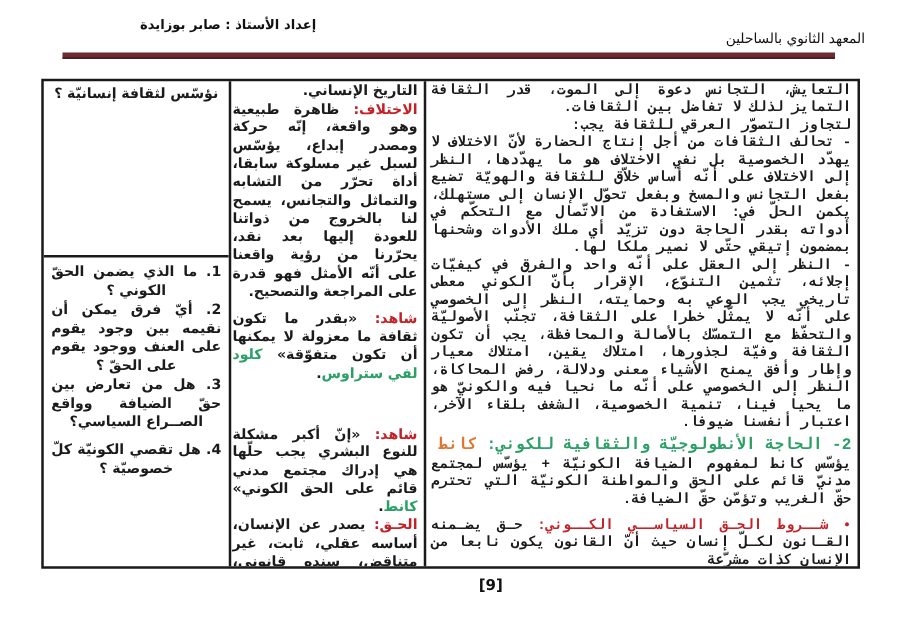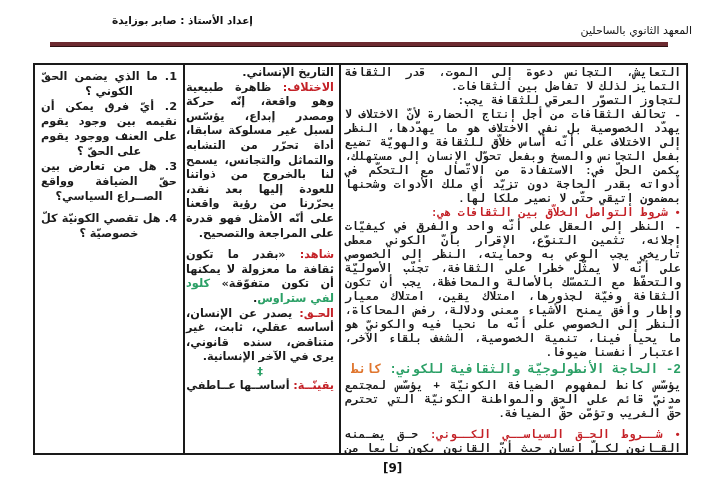--- a/index.html
+++ b/index.html
@@ -50,42 +50,45 @@
 
 <div class="page">
 
   <div class="hdr-right">المعهد الثانوي بالساحلين</div>
   <div class="hdr-left">إعداد الأستاذ : صابر بوزايدة</div>
   <div class="hdr-rule"></div>
 
   <div class="doc-table">
 
     <div class="col col-questions">
+      <div class="q-cell1">
+          <p class="para"><span class="s-k">نؤسّس لثقافة إنسانيّة ؟</span></p>
+        </div>
       <div class="q-cell2">
           <p class="para"><span class="s-k">1. ما الذي يضمن الحقّ الكوني ؟</span></p>
           <p class="para"><span class="s-k">2. أيّ فرق يمكن أن نقيمه بين وجود يقوم على العنف ووجود يقوم على الحقّ ؟</span></p>
           <p class="para"><span class="s-k">3. هل من تعارض بين حقّ الضيافة وواقع الصــراع السياسي؟</span></p>
           <p class="para mt-sm"><span class="s-k">4. هل تقصي الكونيّة كلّ خصوصيّة ؟</span></p>
         </div>
     </div>
 
     <div class="col col-middle">
         <p class="para"><span class="s-k">التاريخ الإنساني.</span></p>
         <p class="para"><span class="s-r">الاختلاف:</span><span class="s-k"> ظاهرة طبيعية وهو واقعة، إنّه حركة ومصدر إبداع، يؤسّس لسبل غير مسلوكة سابقا، أداة تحرّر من التشابه والتماثل والتجانس، يسمح لنا بالخروج من ذواتنا للعودة إليها بعد نقد، يحرّرنا من رؤية واقعنا على أنّه الأمثل فهو قدرة على المراجعة والتصحيح.</span></p>
         <p class="para mt-sm"><span class="s-r">شاهد:</span><span class="s-k"> «بقدر ما تكون ثقافة ما معزولة لا يمكنها أن تكون متفوّقة» </span><span class="s-g">كلود لفي ستراوس</span><span class="s-k">.</span></p>
+        <p class="para mt-xl"><span class="s-r">شاهد:</span><span class="s-k"> «إنّ أكبر مشكلة للنوع البشري يجب حلّها هي إدراك مجتمع مدني قائم على الحق الكوني» </span><span class="s-g">كانط</span><span class="s-k">.</span></p>
         <p class="para"><span class="s-r">الحـق:</span><span class="s-k"> يصدر عن الإنسان، أساسه عقلي، ثابت، غير متناقض، سنده قانوني، يرى في الآخر الإنسانية.</span></p>
         <p class="para center"><span class="s-g">‡</span></p>
         <p class="para"><span class="s-r">يقينّــة:</span><span class="s-k"> أساســها عــاطفي</span></p>
       </div>
 
     <div class="col col-content">
         <p class="para"><span class="s-k">التعايش، التجانس دعوة إلى الموت، قدر الثقافة التمايز لذلك لا تفاضل بين الثقافات.</span></p>
         <p class="para"><span class="s-k">لتجاوز التصوّر العرقي للثقافة يجب:</span></p>
         <p class="para"><span class="s-k">- تحالف الثقافات من أجل إنتاج الحضارة لأنّ الاختلاف لا يهدّد الخصوصية بل نفي الاختلاف هو ما يهدّدها، النظر إلى الاختلاف على أنّه أساس خلاّق للثقافة والهويّة تضيع بفعل التجانس والمسخ وبفعل تحوّل الإنسان إلى مستهلك، يكمن الحلّ في: الاستفادة من الاتّصال مع التحكّم في أدواته بقدر الحاجة دون تزيّد أي ملك الأدوات وشحنها بمضمون إتيقي حتّى لا نصير ملكا لها.</span></p>
-        <p class="para"><span class="s-r">• شروط التواصل الخلاّق بين الثقافات هي:</span></p>
         <p class="para"><span class="s-k">- النظر إلى العقل على أنّه واحد والفرق في كيفيّات إجلائه، تثمين التنوّع، الإقرار بأنّ الكوني معطى تاريخي يجب الوعي به وحمايته، النظر إلى الخصوصي على أنّه لا يمثّل خطرا على الثقافة، تجنّب الأصوليّة والتحفّظ مع التمسّك بالأصالة والمحافظة، يجب أن تكون الثقافة وفيّة لجذورها، امتلاك يقين، امتلاك معيار وإطار وأفق يمنح الأشياء معنى ودلالة، رفض المحاكاة، النظر إلى الخصوصي على أنّه ما نحيا فيه والكونيّ هو ما يحيا فينا، تنمية الخصوصية، الشغف بلقاء الآخر، اعتبار أنفسنا ضيوفا.</span></p>
         <p class="para h-green"><span class="s-g">2- الحاجة الأنطولوجيّة والثقافية للكوني: </span><span class="s-o">كانط</span></p>
         <p class="para"><span class="s-k">يؤسّس كانط لمفهوم الضيافة الكونيّة + يؤسّس لمجتمع مدنيّ قائم على الحق والمواطنة الكونيّة التي تحترم حقّ الغريب وتؤمّن حقّ الضيافة.</span></p>
         <p class="para mt-sm"><span class="s-r">• شــروط الحـق السياســي الكــوني: </span><span class="s-k">حـق يضـمنه القـانون لكـلّ إنسان حيث أنّ القانون يكون نابعا من الإنسان كذات مشرّعة</span></p>
       </div>
 
   </div>
 
   <div class="page-num">[9]</div>
 

